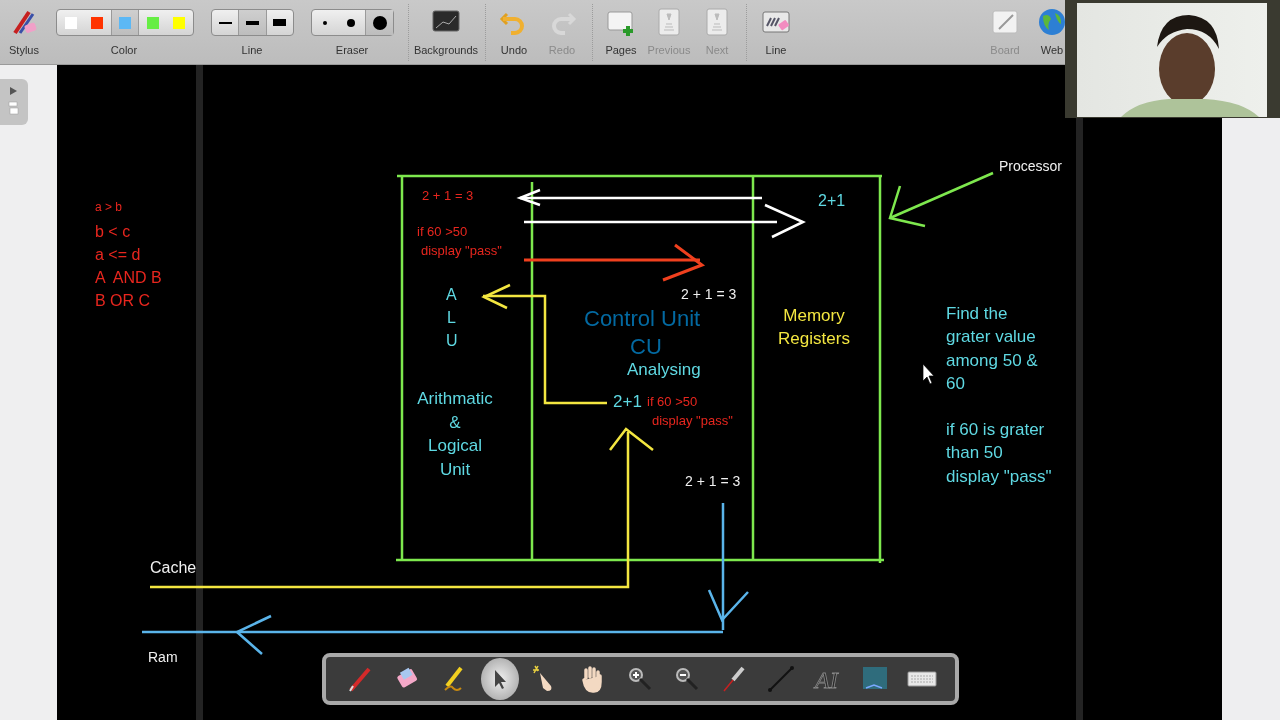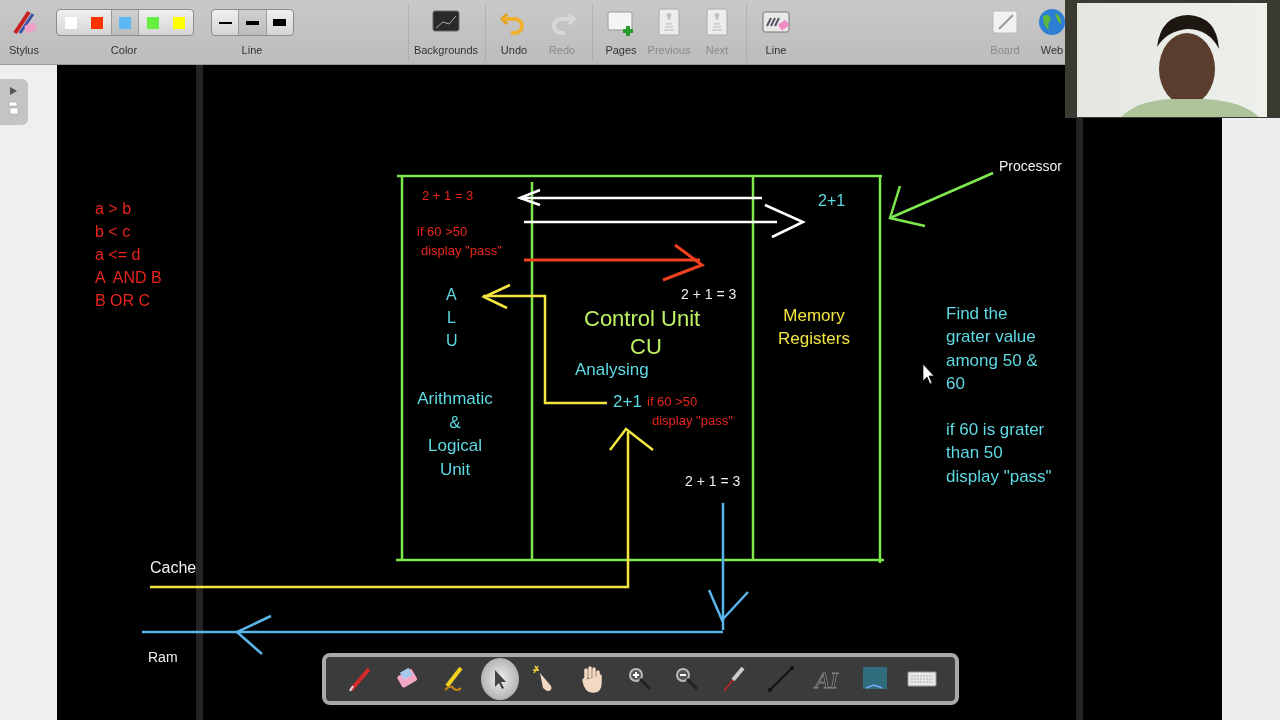--- a/index.html
+++ b/index.html
@@ -28,21 +28,21 @@
 
   
   .webcam { position: absolute; left: 1065px; top: 0; width: 215px; height: 118px; background: #3a3a30; }
   .webcam-inner { position: absolute; left: 12px; top: 3px; width: 190px; height: 114px; background: linear-gradient(90deg,#e4e6e2,#eef0ec); overflow: hidden; }
 
   
   .t { position: absolute; white-space: nowrap; line-height: 1; }
   .red { color: #e8261e; }
   .cyan { color: #5fd9e3; }
   .white { color: #f0f0f0; }
-  .orange { color: #bef264; }
+  .orange { color: #0369a1; }
 
   
   .float-bar { position: absolute; left: 322px; top: 653px; width: 637px; height: 52px; background: #3b3b3b; border: 4px solid #a9a9a9; border-radius: 8px; display: flex; align-items: center; justify-content: space-around; padding: 0 10px; }
   .fb-btn { width: 40px; height: 40px; display: flex; align-items: center; justify-content: center; }
   .fb-btn.active { background: radial-gradient(#f0f0f0, #9a9a9a); border-radius: 50%; width: 38px; height: 42px; }
 
   svg.overlay { position: absolute; left: 0; top: 0; }
 </style>
 </head>
 <body>
@@ -85,20 +85,32 @@
             <div class="swatch" style="background:#5cb8f5"></div>
           </div>
         <div class="seg-cell" style="flex:2;gap:14px;">
           <div class="swatch" style="background:#66ee44"></div>
           <div class="swatch" style="background:#ffff00"></div>
         </div>
       </div>
       <span class="tb-label" style="left:68px">Color</span>
     </div>
 
+    <div class="tb-group" style="left:311px;width:83px;">
+      <div class="seg" style="left:0;width:83px;">
+        <div class="seg-cell" style="flex:2;gap:20px;">
+          <div style="width:4px;height:4px;border-radius:50%;background:#000"></div>
+          <div style="width:8px;height:8px;border-radius:50%;background:#000"></div>
+        </div>
+        <div class="seg-cell active">
+            <div style="width:14px;height:14px;border-radius:50%;background:#000"></div>
+          </div>
+      </div>
+      <span class="tb-label" style="left:41px">Eraser</span>
+    </div>
 
     <div class="sep" style="left:408px"></div>
 
     <div class="tb-group" style="left:415px;width:62px;">
       <svg class="tb-icon" style="left:31px" viewBox="0 0 30 28">
         <rect x="2" y="3" width="26" height="20" rx="2" fill="#2a2a2a" stroke="#666"></rect>
         <path d="M5 20 L12 14 L18 16 L25 8" stroke="#aaa" fill="none"></path>
       </svg>
       <span class="tb-label" style="left:31px">Backgrounds</span>
     </div>
@@ -229,21 +241,21 @@
       <line x1="723" y1="503" x2="723" y2="630"></line>
       <path d="M709 590 L722 620 L748 592"></path>
       <line x1="142" y1="632" x2="723" y2="632"></line>
       <path d="M271 616 L237 632 L262 654"></path>
     </g>
 
     <path d="M923 364 L923 381 L927 377 L930 384 L932 383 L929 376 L934 376 Z" fill="#fff" stroke="#000" stroke-width="0.7"></path>
   </svg>
 
   <div>
-    <div class="t red" style="left:95px;top:201px;font-size:16px;">a &gt; b</div>
+    <div class="t red" style="left:95px;top:201px;font-size:12px;">a &gt; b</div>
     <div class="t red" style="left:95px;top:224px;font-size:16px;">b &lt; c</div>
     <div class="t red" style="left:95px;top:247px;font-size:16px;">a &lt;= d</div>
     <div class="t red" style="left:95px;top:270px;font-size:16px;white-space:pre;">A  AND B</div>
     <div class="t red" style="left:95px;top:293px;font-size:16px;">B OR C</div>
   </div>
 
   <div class="t white" style="left:150px;top:560px;font-size:16px;">Cache</div>
   <div class="t white" style="left:148px;top:650px;font-size:14px;">Ram</div>
   <div class="t white" style="left:999px;top:159px;font-size:14px;">Processor</div>
 
@@ -259,21 +271,21 @@
       <div>&amp;</div>
       <div>Logical</div>
       <div>Unit</div>
     </div>
   </div>
 
   <div>
     <div class="t white" style="left:681px;top:287px;font-size:14px;">2 + 1 = 3</div>
     <div class="t orange" style="left:584px;top:308px;font-size:22px;">Control Unit</div>
     <div class="t orange" style="left:630px;top:336px;font-size:22px;">CU</div>
-    <div class="t cyan" style="left:575px;top:361px;font-size:17px;">Analysing</div>
+    <div class="t cyan" style="left:627px;top:361px;font-size:17px;">Analysing</div>
     <div class="t cyan" style="left:613px;top:393px;font-size:17px;">2+1</div>
     <div class="t red" style="left:647px;top:395px;font-size:13px;">if 60 &gt;50</div>
     <div class="t red" style="left:652px;top:414px;font-size:13px;">display "pass"</div>
     <div class="t white" style="left:685px;top:474px;font-size:14px;">2 + 1 = 3</div>
   </div>
 
   <div>
     <div class="t cyan" style="left:818px;top:193px;font-size:16px;">2+1</div>
     <div style="position:absolute;left:760px;top:304px;width:108px;text-align:center;font-size:17px;line-height:23px;color:#f3e640;">
       <div>Memory</div>

